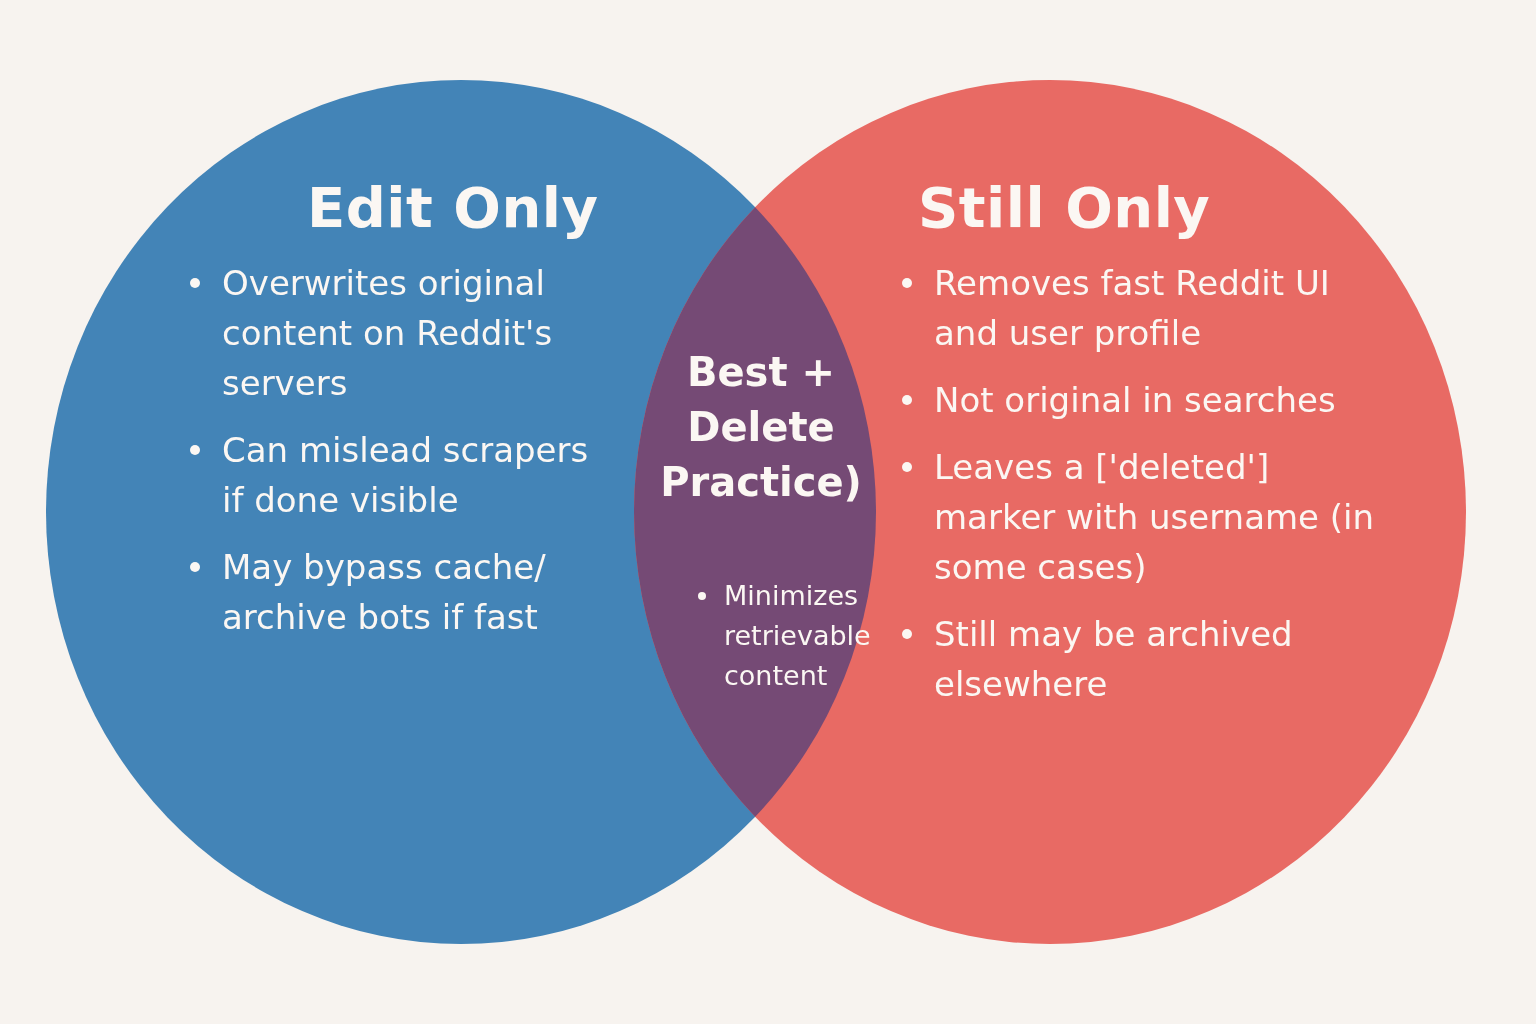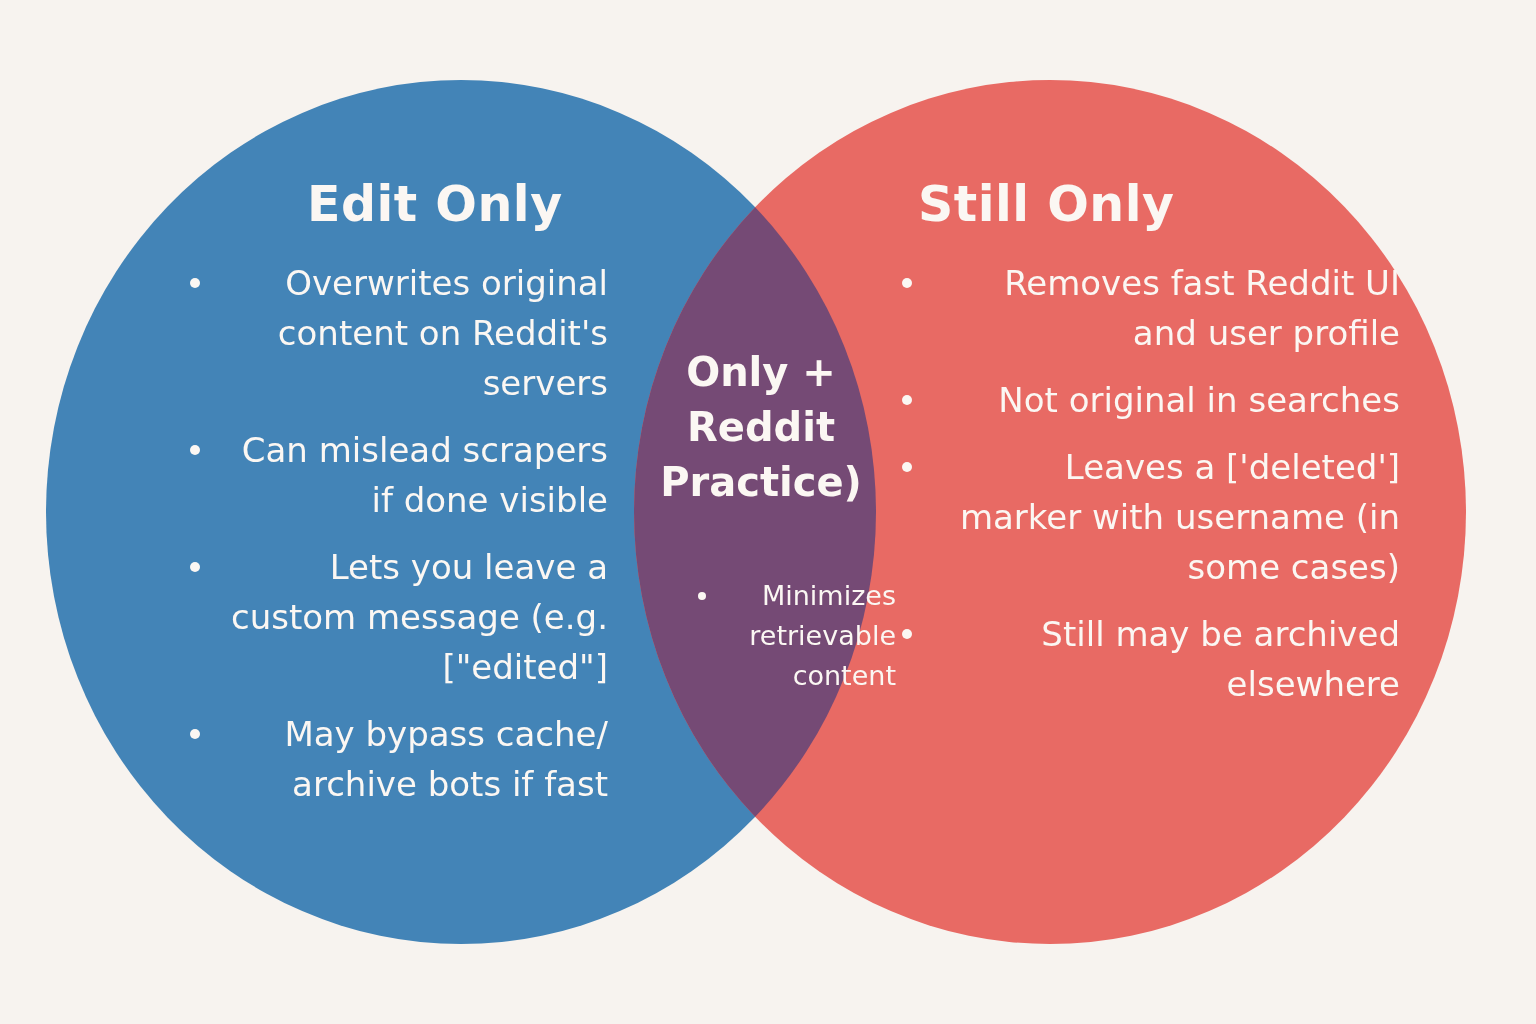--- a/index.html
+++ b/index.html
@@ -18,32 +18,31 @@
       position: absolute;
       left: 0;
       top: 0;
       width: 1536px;
       height: 1024px;
     }
     .title {
       position: absolute;
       color: #fbf7f3;
       font-weight: bold;
-      font-size: 49px;
+      font-size: 56px;
       letter-spacing: 0.5px;
       white-space: nowrap;
       line-height: 1;
     }
     .bullets {
       position: absolute;
       margin: 0;
       padding: 0;
       list-style: none;
       color: #fbf7f3;
-      text-align: right;
     }
     .bullets li {
       position: relative;
       padding-left: 34px;
     }
     .bullets li::before {
       content: "";
       position: absolute;
       left: 2px;
       width: 10px;
@@ -101,27 +100,26 @@
   </defs>
   <ellipse id="circle-edit" cx="461" cy="512" rx="415" ry="432" fill="#4384b7"></ellipse>
   <ellipse id="circle-delete" cx="1050" cy="512" rx="416" ry="432" fill="#e86a64"></ellipse>
   <ellipse id="circle-overlap" cx="1050" cy="512" rx="416" ry="432" fill="#754a75" clip-path="url(#clip-blue)"></ellipse>
 </svg>
 
 <div class="title" style="left:307px; top:180px;">Edit Only</div>
 <ul class="bullets side-list" style="left:188px; top:258px; width:420px;">
   <li><span>Overwrites original content on Reddit's servers</span></li>
   <li><span>Can mislead scrapers if done visible</span></li>
-  <li><span>Lets you leave a custom message (e.g. ["edited"]</span></li>
   <li><span>May bypass cache/ archive bots if fast</span></li>
 </ul>
 
 <div id="center-title">
-  <span>Only +</span>
-  <span>Reddit</span>
+  <span>Best +</span>
+  <span>Delete</span>
   <span>Practice)</span>
 </div>
 <ul class="bullets center-list">
   <li><span>Minimizes retrievable content</span></li>
 </ul>
 
 <div class="title" style="left:918px; top:180px;">Still Only</div>
 <ul class="bullets side-list" style="left:900px; top:258px; width:500px;">
   <li><span>Removes fast Reddit UI and user profile</span></li>
   <li><span>Not original in searches</span></li>

